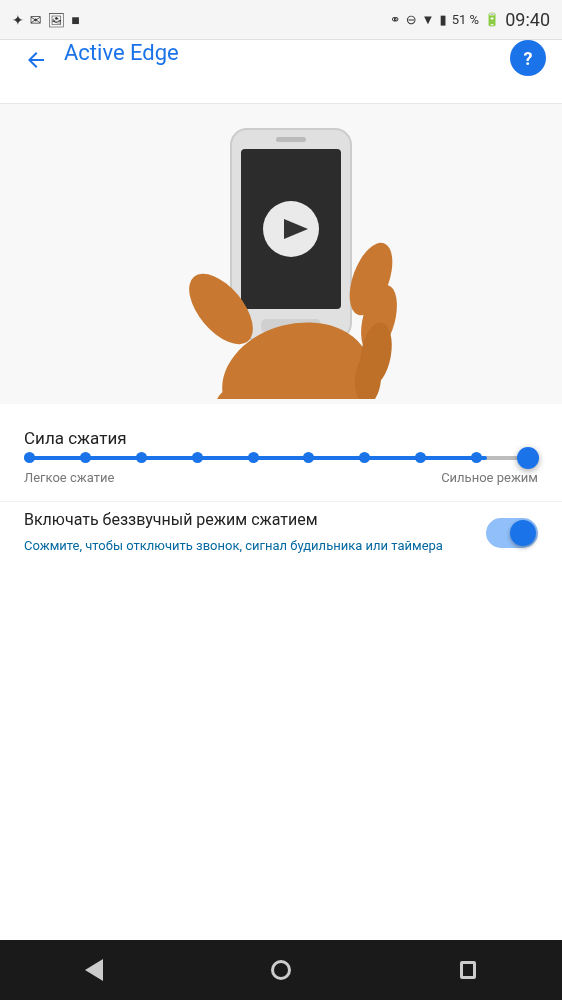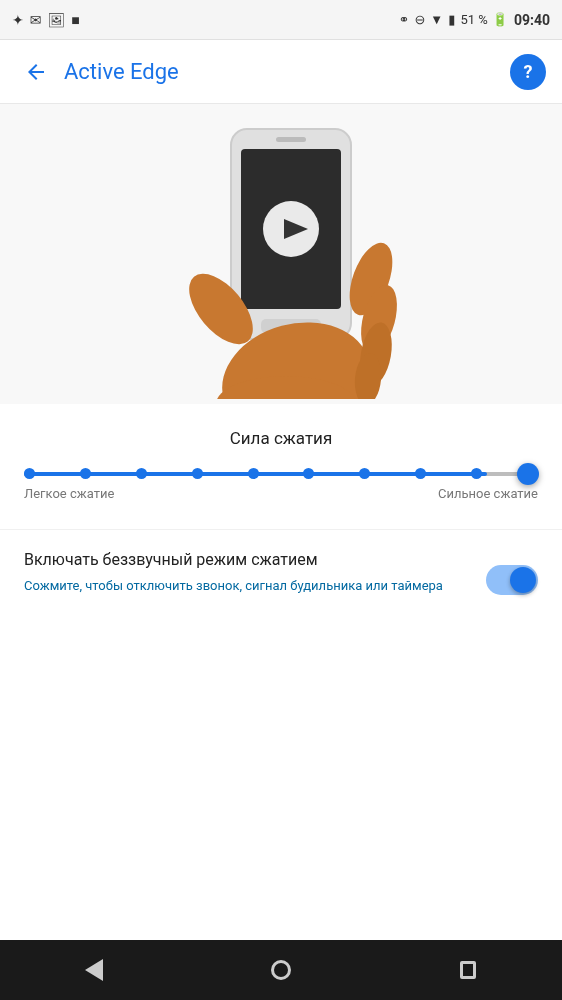--- a/index.html
+++ b/index.html
@@ -40,21 +40,21 @@
       font-size: 14px;
       color: #333;
     }
 
     
     .app-bar {
       width: 100%;
       height: 64px;
       background: #fff;
       display: flex;
-      align-items: center;
+      align-items: flex-start;
       padding: 0 16px;
       border-bottom: 1px solid #e8e8e8;
     }
     .back-btn {
       width: 40px;
       height: 40px;
       display: flex;
       align-items: center;
       justify-content: center;
       cursor: pointer;
@@ -101,45 +101,43 @@
     }
 
     
     .settings-section {
       padding: 24px 24px 16px 24px;
     }
 
     .setting-label {
       font-size: 17px;
       color: #222;
-      margin-bottom: 24px;
+      margin-bottom: 8px;
       font-weight: 400;
-      text-align: center;
     }
 
     
     .slider-container {
       margin-bottom: 8px;
     }
     .slider-labels {
       display: flex;
       justify-content: space-between;
       font-size: 13px;
       color: #777;
       margin-top: 4px;
     }
 
     
     .toggle-row {
-      padding: 20px 24px;
-      display: flex;
-      align-items: flex-end;
+      padding: 8px 24px;
+      display: flex;
+      align-items: center;
       justify-content: space-between;
       border-top: 1px solid #f0f0f0;
-      margin-top: 12px;
     }
     .toggle-text {
       flex: 1;
       padding-right: 16px;
     }
     .toggle-title {
       font-size: 16px;
       color: #222;
       font-weight: 400;
       line-height: 1.3;
@@ -270,21 +268,21 @@
     <span class="status-icon">🖼</span>
     <span class="status-icon">■</span>
   </div>
   <div class="status-bar-right">
     <span>⚭</span>
     <span>⊖</span>
     <span>▼</span>
     <span>▮</span>
     <span>51 %</span>
     <span>🔋</span>
-    <span style="font-weight:700;font-size:14px;">09:40</span>
+    <span style="font-weight:400;font-size:18px;">09:40</span>
   </div>
 </div>
 
 <div class="app-bar">
   <div class="back-btn">
     <svg width="24" height="24" viewBox="0 0 24 24" fill="none">
       <path d="M20 11H7.83l5.59-5.59L12 4l-8 8 8 8 1.41-1.41L7.83 13H20v-2z" fill="#1a73e8"></path>
     </svg>
   </div>
   <span class="app-title">Active Edge</span>
@@ -344,21 +342,21 @@
           <span class="s-dot"></span>
           <span class="s-dot"></span>
           <span class="s-dot s-dot-gray"></span>
         </div>
         <div class="slider-thumb-abs"></div>
       </div>
     </div>
 
     <div class="slider-labels">
       <span>Легкое сжатие</span>
-      <span>Сильное сжатие</span>
+      <span>Сильное режим</span>
     </div>
   </div>
 
   <div class="toggle-row">
     <div class="toggle-text">
       <div class="toggle-title">Включать беззвучный режим сжатием</div>
       <div class="toggle-desc">Сожмите, чтобы отключить звонок, сигнал будильника или таймера</div>
     </div>
     <div class="toggle-switch">
       <div class="toggle-track"></div>

